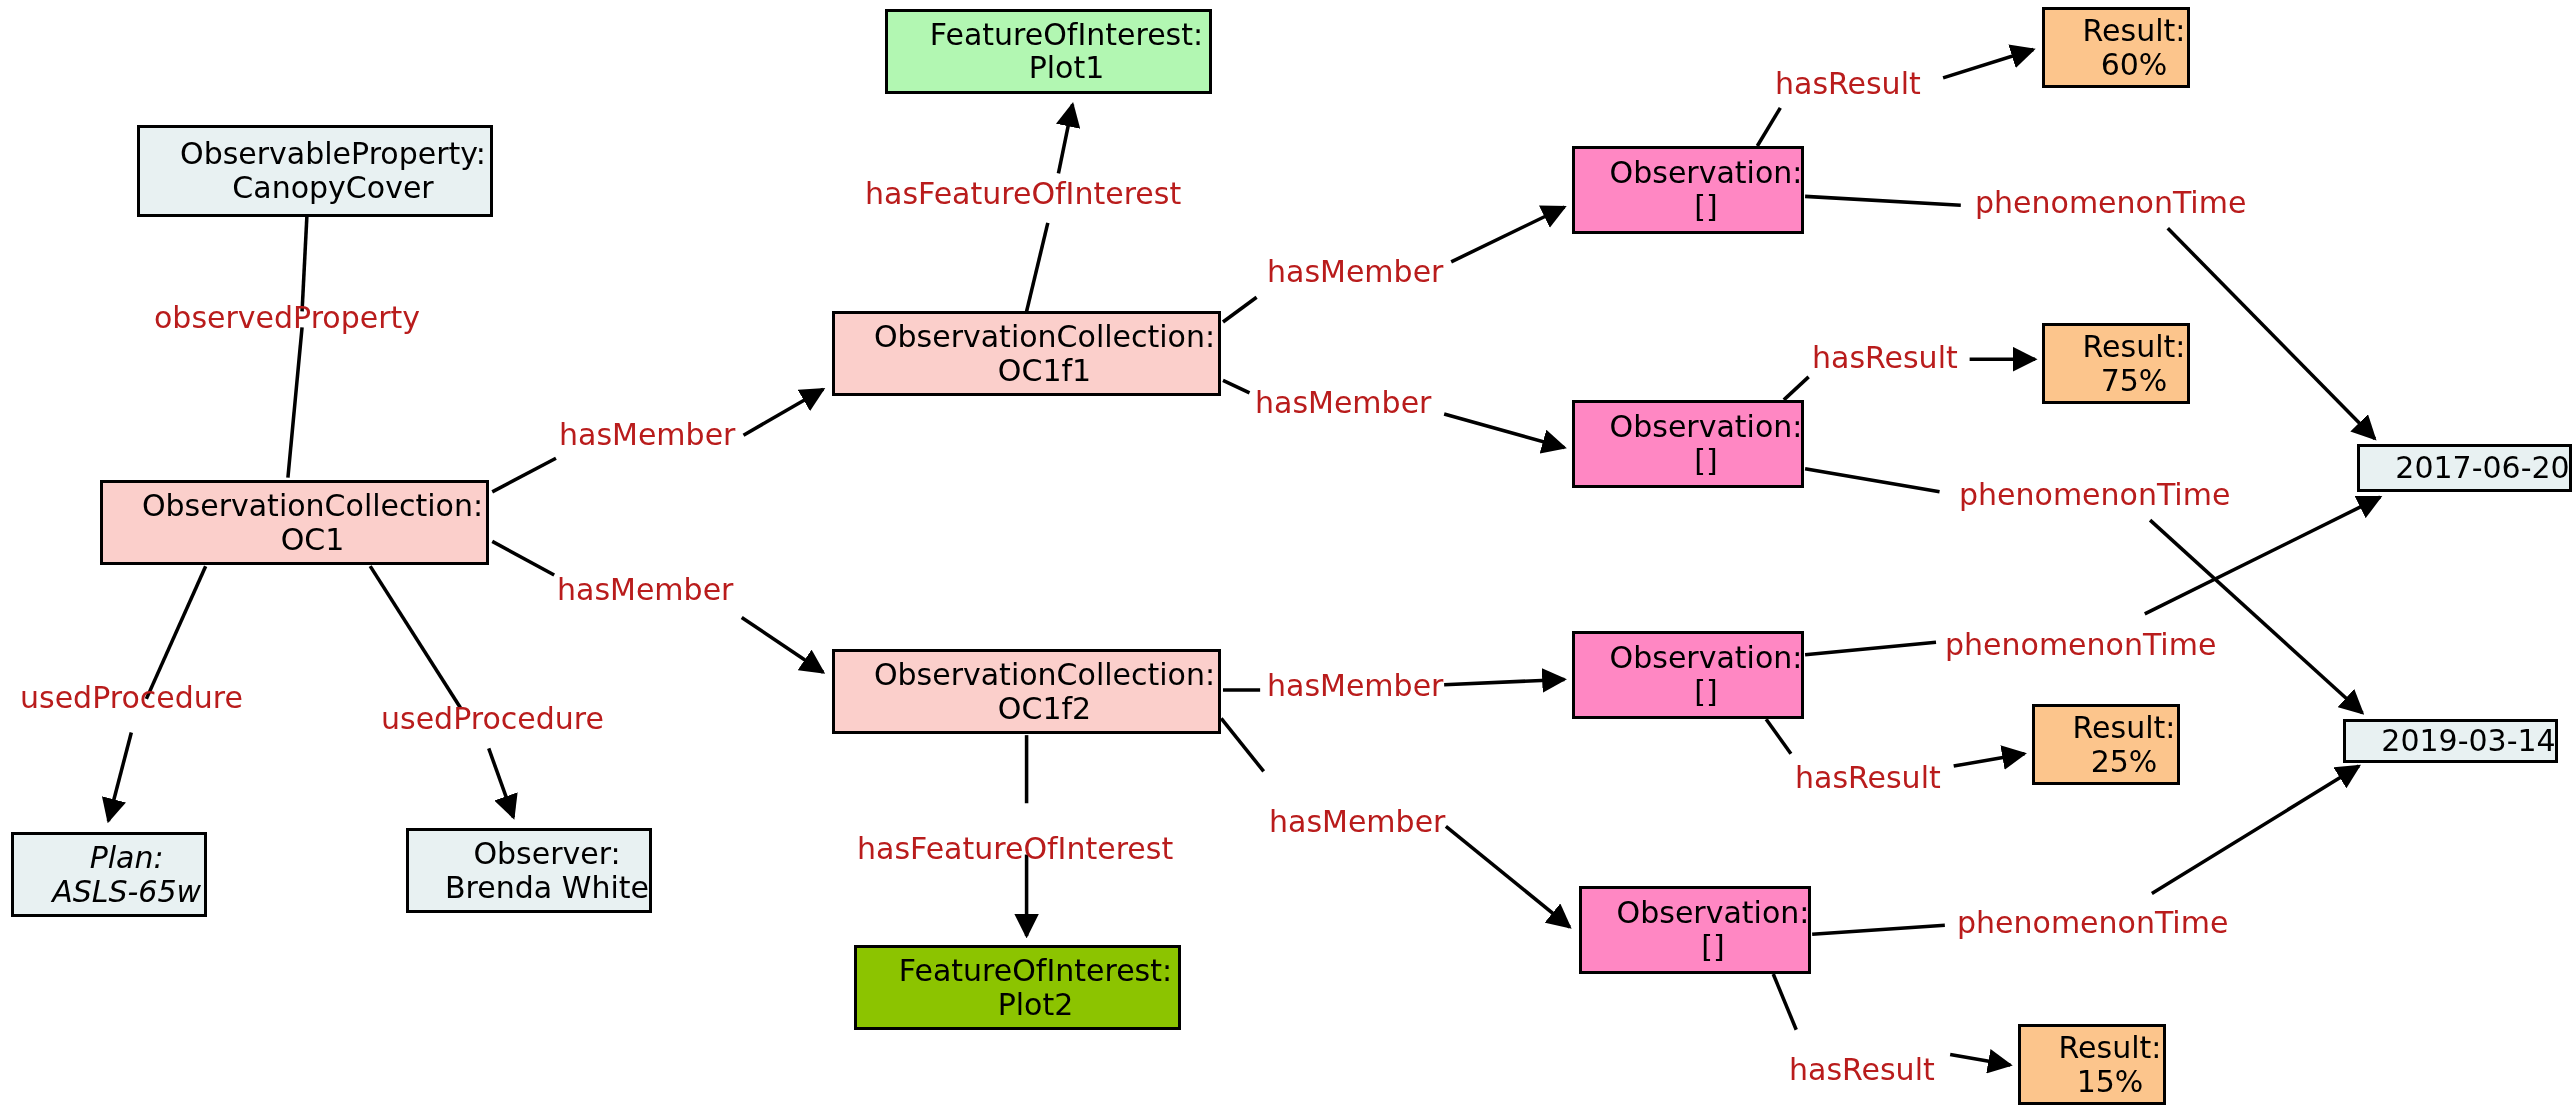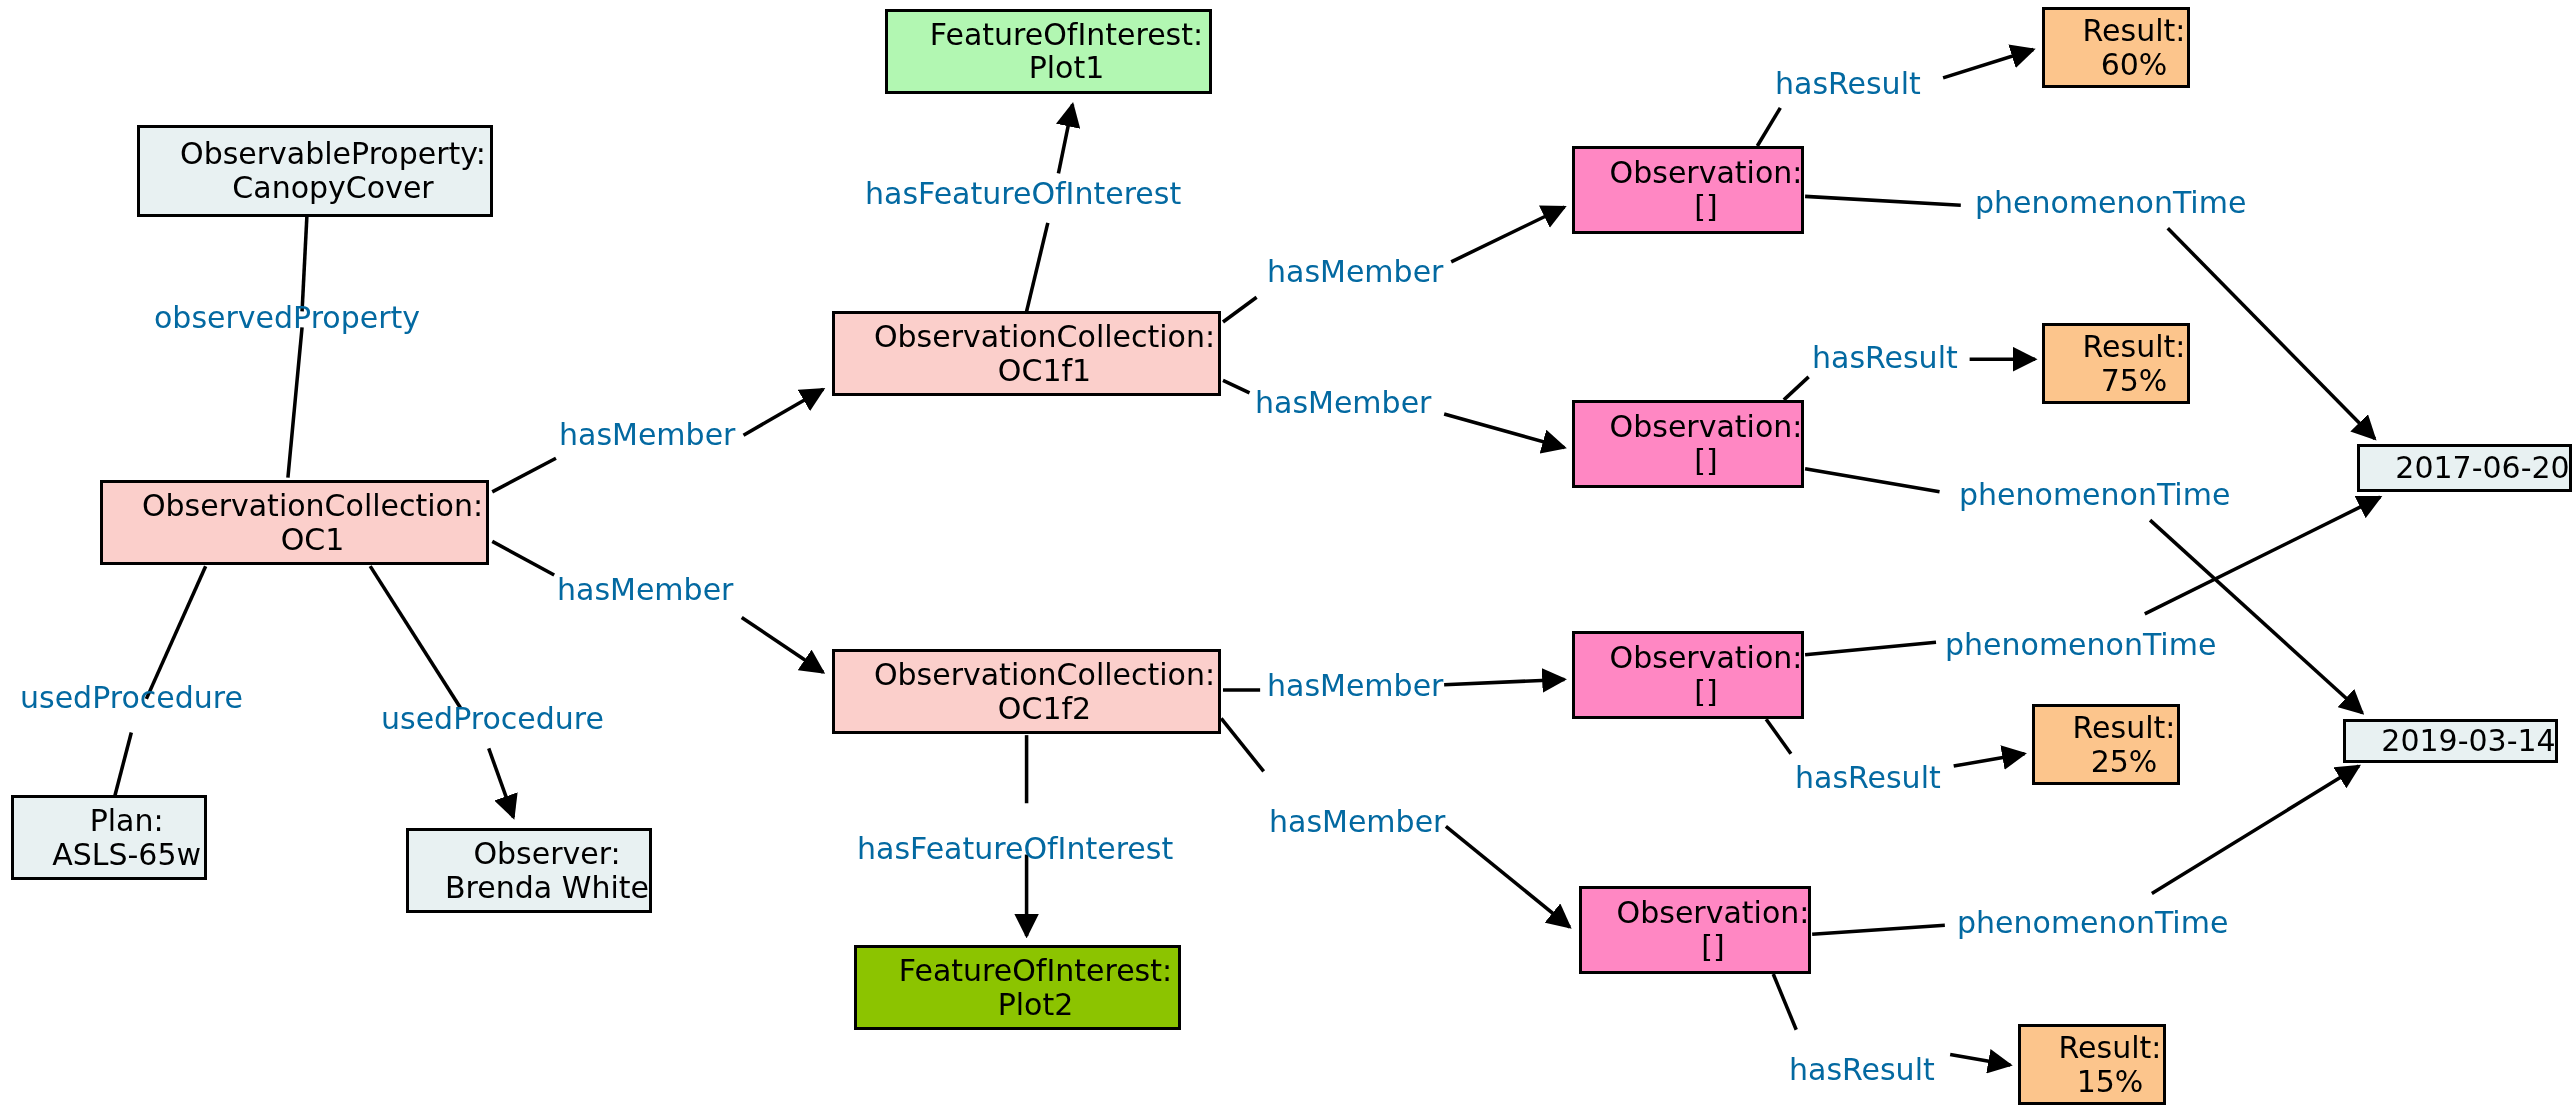--- a/index.html
+++ b/index.html
@@ -35,21 +35,21 @@
     color: #000000;
     line-height: 1.12;
     white-space: nowrap;
     padding-left: 36px;
   }
   .node .l1, .node .l2 {
     display: block;
   }
   .edge-label {
     position: absolute;
-    color: #0369a1;
+    color: #b91c1c;
     white-space: nowrap;
     background: transparent;
     line-height: 1;
   }
 </style>
 </head>
 <body>
 
 <div id="canvas">
 
@@ -154,21 +154,21 @@
       <path d="M 2048 1056 L 2198 1046" stroke="#000" stroke-width="4" fill="none"></path>
       <path d="M 2432 1010 L 2666 866" stroke="#000" stroke-width="4" fill="none" marker-end="url(#arrow)"></path>
     </g>
   </svg>
 
   <div class="node" id="n-observable_property" style="left: 137px; top: 88px; width: 356px; height: 92px; background: rgb(232, 241, 242); font-size: 30px; margin-top: 37px;">
     <span class="l1">ObservableProperty:</span>
     <span class="l2">CanopyCover</span>
   </div>
 
-  <div class="node" id="n-plan" style="left: 10.6px; top: 795px; width: 196px; height: 85px; background: rgb(232, 241, 242); font-size: 30px;">
+  <div class="node" id="n-plan" style="left: 10.6px; top: 832px; width: 196px; height: 85px; background: rgb(232, 241, 242); font-size: 30px; font-style: italic;">
     <span class="l1">Plan:</span>
     <span class="l2">ASLS-65w</span>
   </div>
 
   <div class="node" id="n-observer" style="left: 406px; top: 828px; width: 246px; height: 85px; background: rgb(232, 241, 242); font-size: 30px;">
     <span class="l1">Observer:</span>
     <span class="l2">Brenda White</span>
   </div>
 
   <div class="node" id="n-oc1" style="left: 100px; top: 480px; width: 389px; height: 85px; background: rgb(251, 207, 203); font-size: 30px;">

